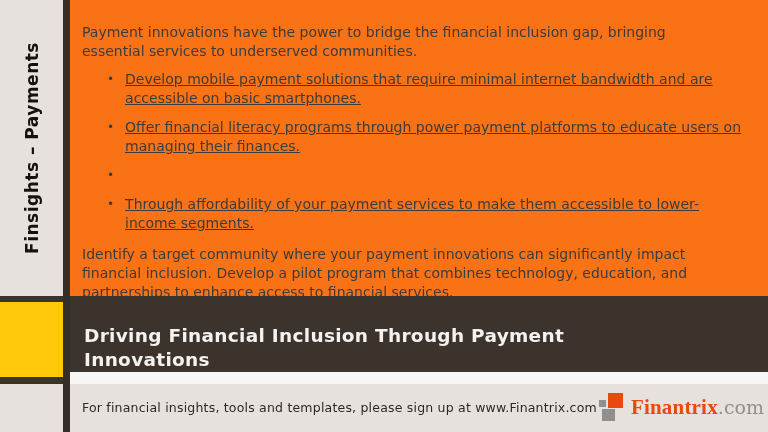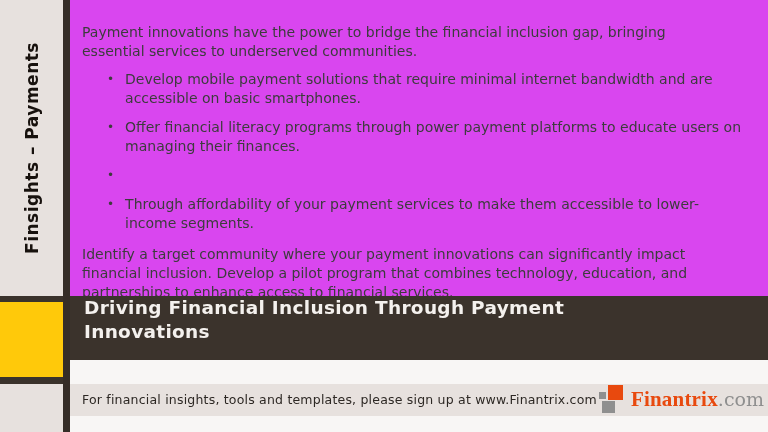--- a/index.html
+++ b/index.html
@@ -36,59 +36,59 @@
     position:absolute;left:0;top:384px;width:63px;height:48px;
     background:#e7e1de;
   }
   .vdivider{
     position:absolute;left:63px;top:0;width:7px;height:432px;
     background:#352d27;
   }
   
   .content{
     position:absolute;left:70px;top:0;width:698px;height:355px;
-    background:#d946ef;
+    background:#f97316;
     box-sizing:border-box;
     padding:23px 18px 7px 12px;
     color:#3c3c3c;
     font-size:14px;line-height:19px;
   }
   .intro,.closing{margin:0;white-space:pre-line;}
   .bullets{
     list-style:none;margin:9px 0 0 0;padding:0;
   }
   .bullet{
     display:flex;align-items:flex-start;
     padding-left:25px;margin-bottom:10px;
   }
   .dot{
     flex:0 0 auto;
     font-size:12px;line-height:19px;
     margin-right:11px;color:#3c3c3c;
   }
-  .btext{white-space:pre-line;}
+  .btext{white-space:pre-line;text-decoration:underline;}
   .closing{margin-top:12px;}
   
   .title-bar{
-    position:absolute;left:70px;top:296px;width:698px;height:64px;
+    position:absolute;left:70px;top:296px;width:698px;height:76px;
     background:#3b332c;
-    display:flex;align-items:flex-start;
+    display:flex;align-items:flex-end;
     box-sizing:border-box;
     padding-left:14px;
   }
   .title{
     margin:0;
     font-size:18.5px;line-height:24px;font-weight:bold;
     color:#f4f1ee;
     white-space:pre-line;
     letter-spacing:0.3px;
   }
   
   .footer{
-    position:absolute;left:70px;top:384px;width:698px;height:32px;
+    position:absolute;left:70px;top:384px;width:698px;height:48px;
     background:#e7e1de;
     display:flex;align-items:center;justify-content:space-between;
     box-sizing:border-box;
     padding:0 2px 2px 12px;
   }
   .footer-text{
     font-size:12.5px;color:#2d2824;white-space:nowrap;
     letter-spacing:0.2px;
   }
   .logo{

